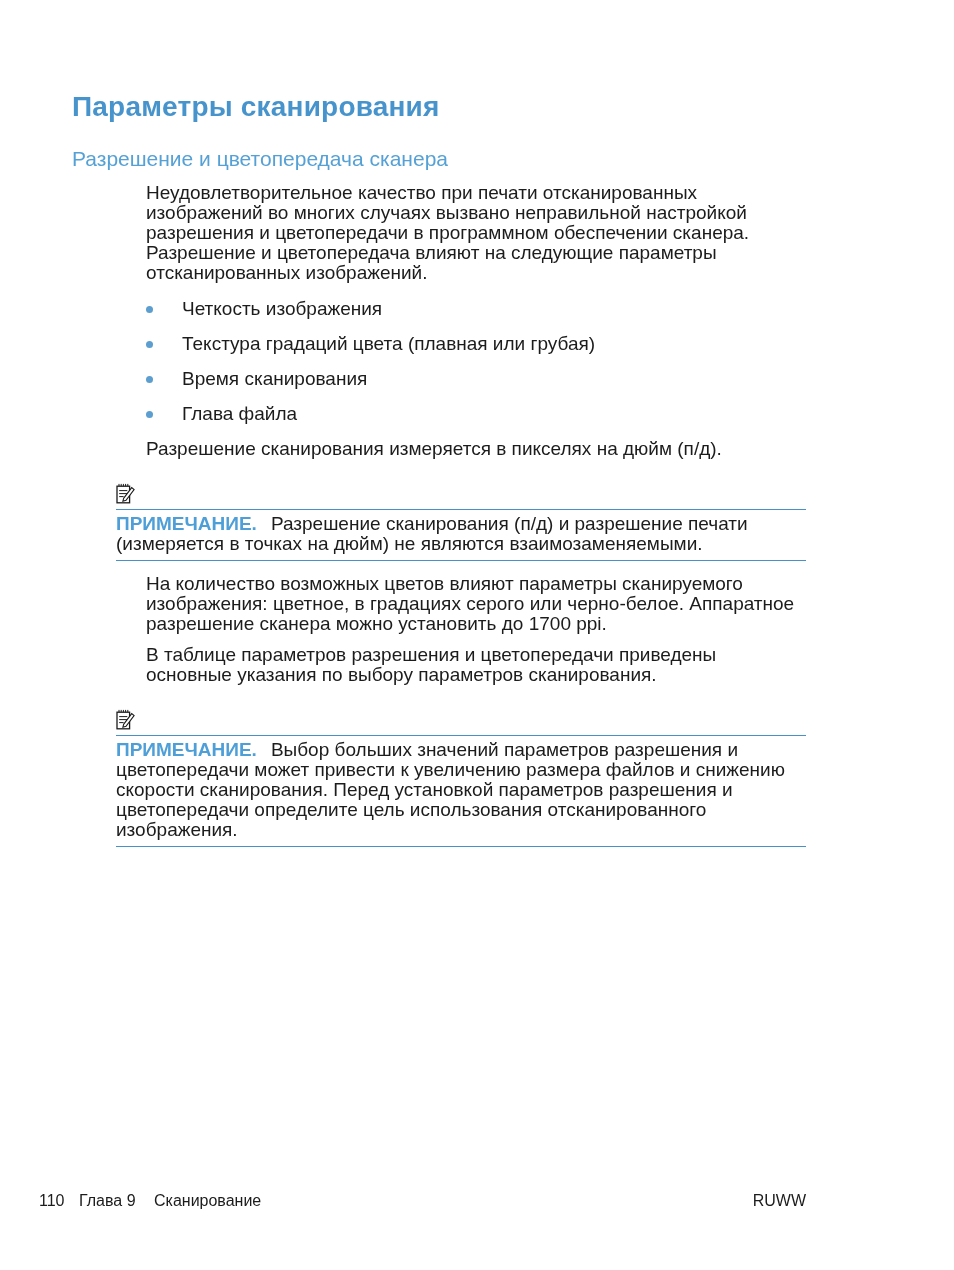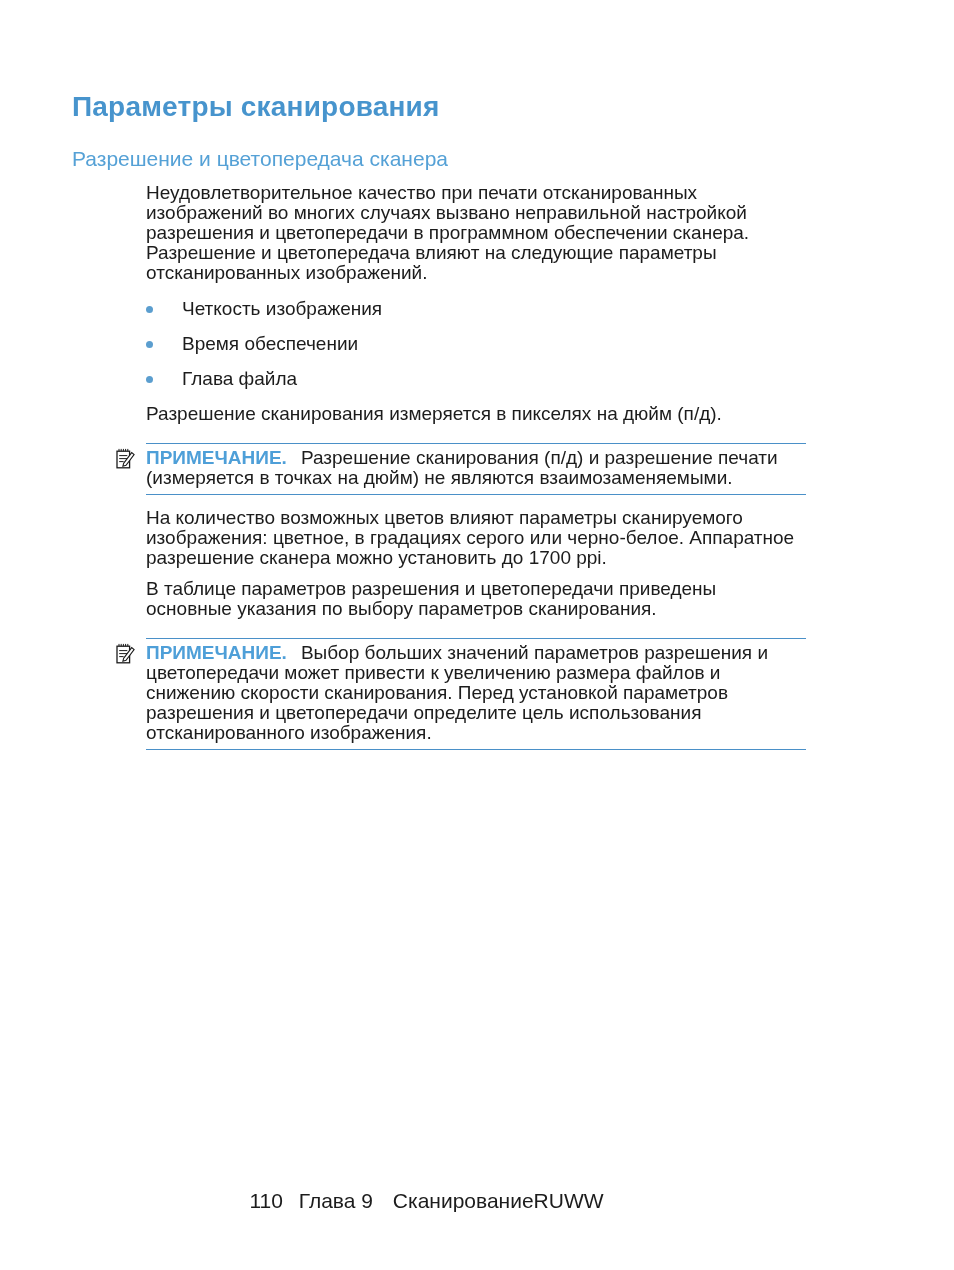--- a/index.html
+++ b/index.html
@@ -66,45 +66,46 @@
     height:7px;
     border-radius:50%;
     background:var(--bullet);
     margin-right:29px;
     flex:none;
   }
   .note{
     display:flex;
     margin-left:-30px;
     margin-top:19px;
+    flex-direction:column;
   }
   .note-icon{
     width:30px;
     flex:none;
     padding-top:5px;
   }
   .note-body{
     flex:1;
     border-top:1px solid var(--rule);
     border-bottom:1px solid var(--rule);
     padding:4px 0 6px 0;
   }
   .note-label{
     color:var(--note_label);
     font-weight:700;
     margin-right:14px;
   }
   .footer{
     position:absolute;
-    left:47px;
+    left:39px;
     right:88px;
     top:1191px;
     display:flex;
-    justify-content:center;
-    font-size:21px;
+    justify-content:space-between;
+    font-size:16px;
     line-height:20px;
     color:var(--text);
   }
   .footer-left span{margin-right:0;}
   .footer-page-number{margin-right:10px !important;}
   .footer-chapter{margin-right:14px !important;}
 </style>
 </head>
 <body>
 
@@ -119,21 +120,25 @@
 
       <p class="p-intro">Неудовлетворительное качество при печати отсканированных изображений во многих случаях вызвано неправильной настройкой разрешения и цветопередачи в программном обеспечении сканера. Разрешение и цветопередача влияют на следующие параметры отсканированных изображений.</p>
 
       <ul class="param-list">
         <li>
           <span class="dot"></span>
           <span>Четкость изображения</span>
         </li>
         <li>
           <span class="dot"></span>
-          <span>Время обеспечении</span>
+          <span>Текстура градаций цвета (плавная или грубая)</span>
+        </li>
+        <li>
+          <span class="dot"></span>
+          <span>Время сканирования</span>
         </li>
         <li>
           <span class="dot"></span>
           <span>Глава файла</span>
         </li>
       </ul>
 
       <p class="p-resolution">Разрешение сканирования измеряется в пикселях на дюйм (п/д).</p>
 
       <div class="note">

